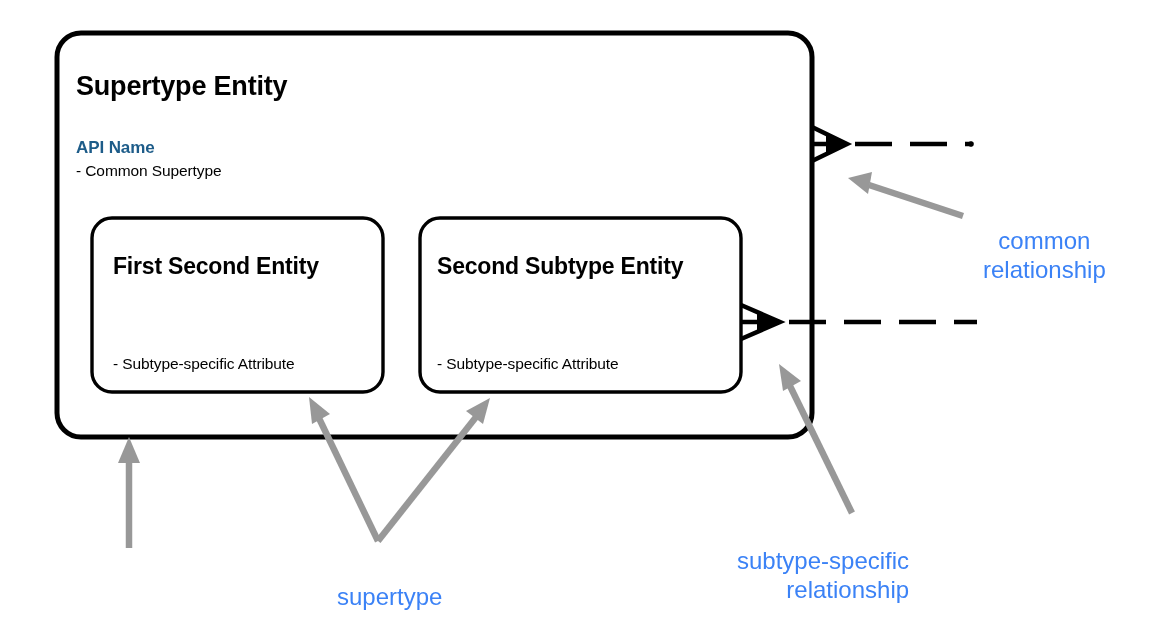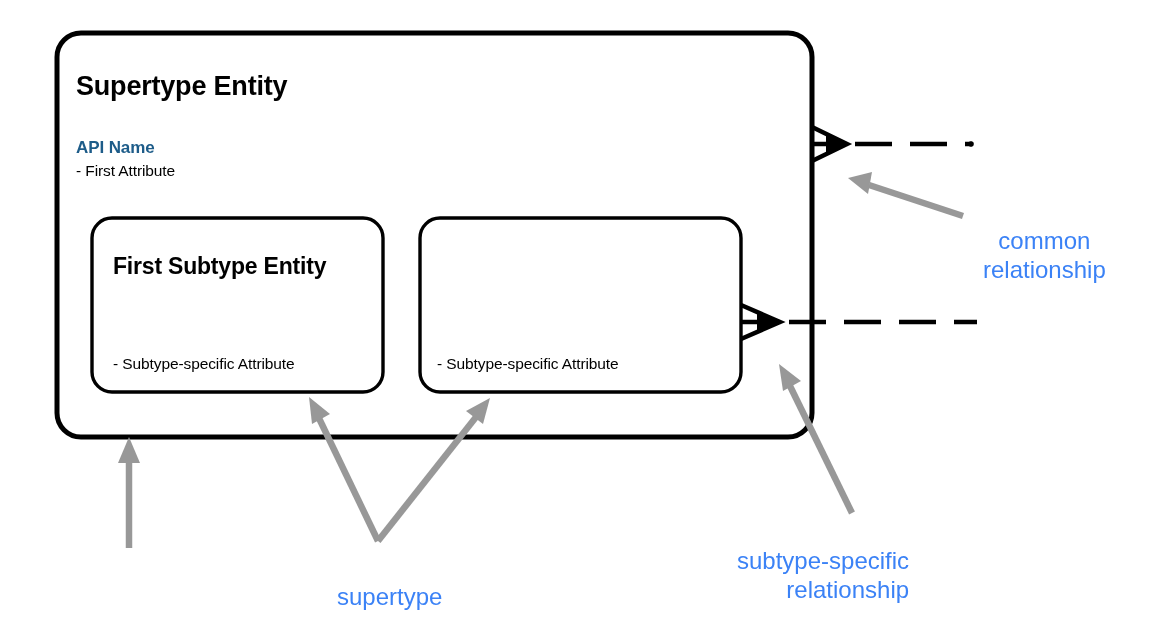--- a/index.html
+++ b/index.html
@@ -120,26 +120,27 @@
 
     </g>
   </svg>
 
   <div class="text-layer">
 
     <div class="ent-title" id="supertype-title">Supertype Entity</div>
 
     <div class="ent-api" id="supertype-api">API Name</div>
 
-    <div class="ent-attr" id="supertype-attr">- First Attribute</div>
+    <div class="ent-attr" id="supertype-attr">- Common Supertype</div>
 
-    <div class="ent-title" id="sub1-title">First Subtype Entity</div>
+    <div class="ent-title" id="sub1-title">First Second Entity</div>
 
     <div class="ent-attr" id="sub1-attr">- Subtype-specific Attribute</div>
 
+    <div class="ent-title" id="sub2-title">Second Subtype Entity</div>
 
     <div class="ent-attr" id="sub2-attr">- Subtype-specific Attribute</div>
 
 
     <div class="callout" id="callout-subtypes">supertype</div>
 
     <div class="callout" id="callout-common">common
 relationship</div>
 
     <div class="callout" id="callout-subspec">subtype-specific

